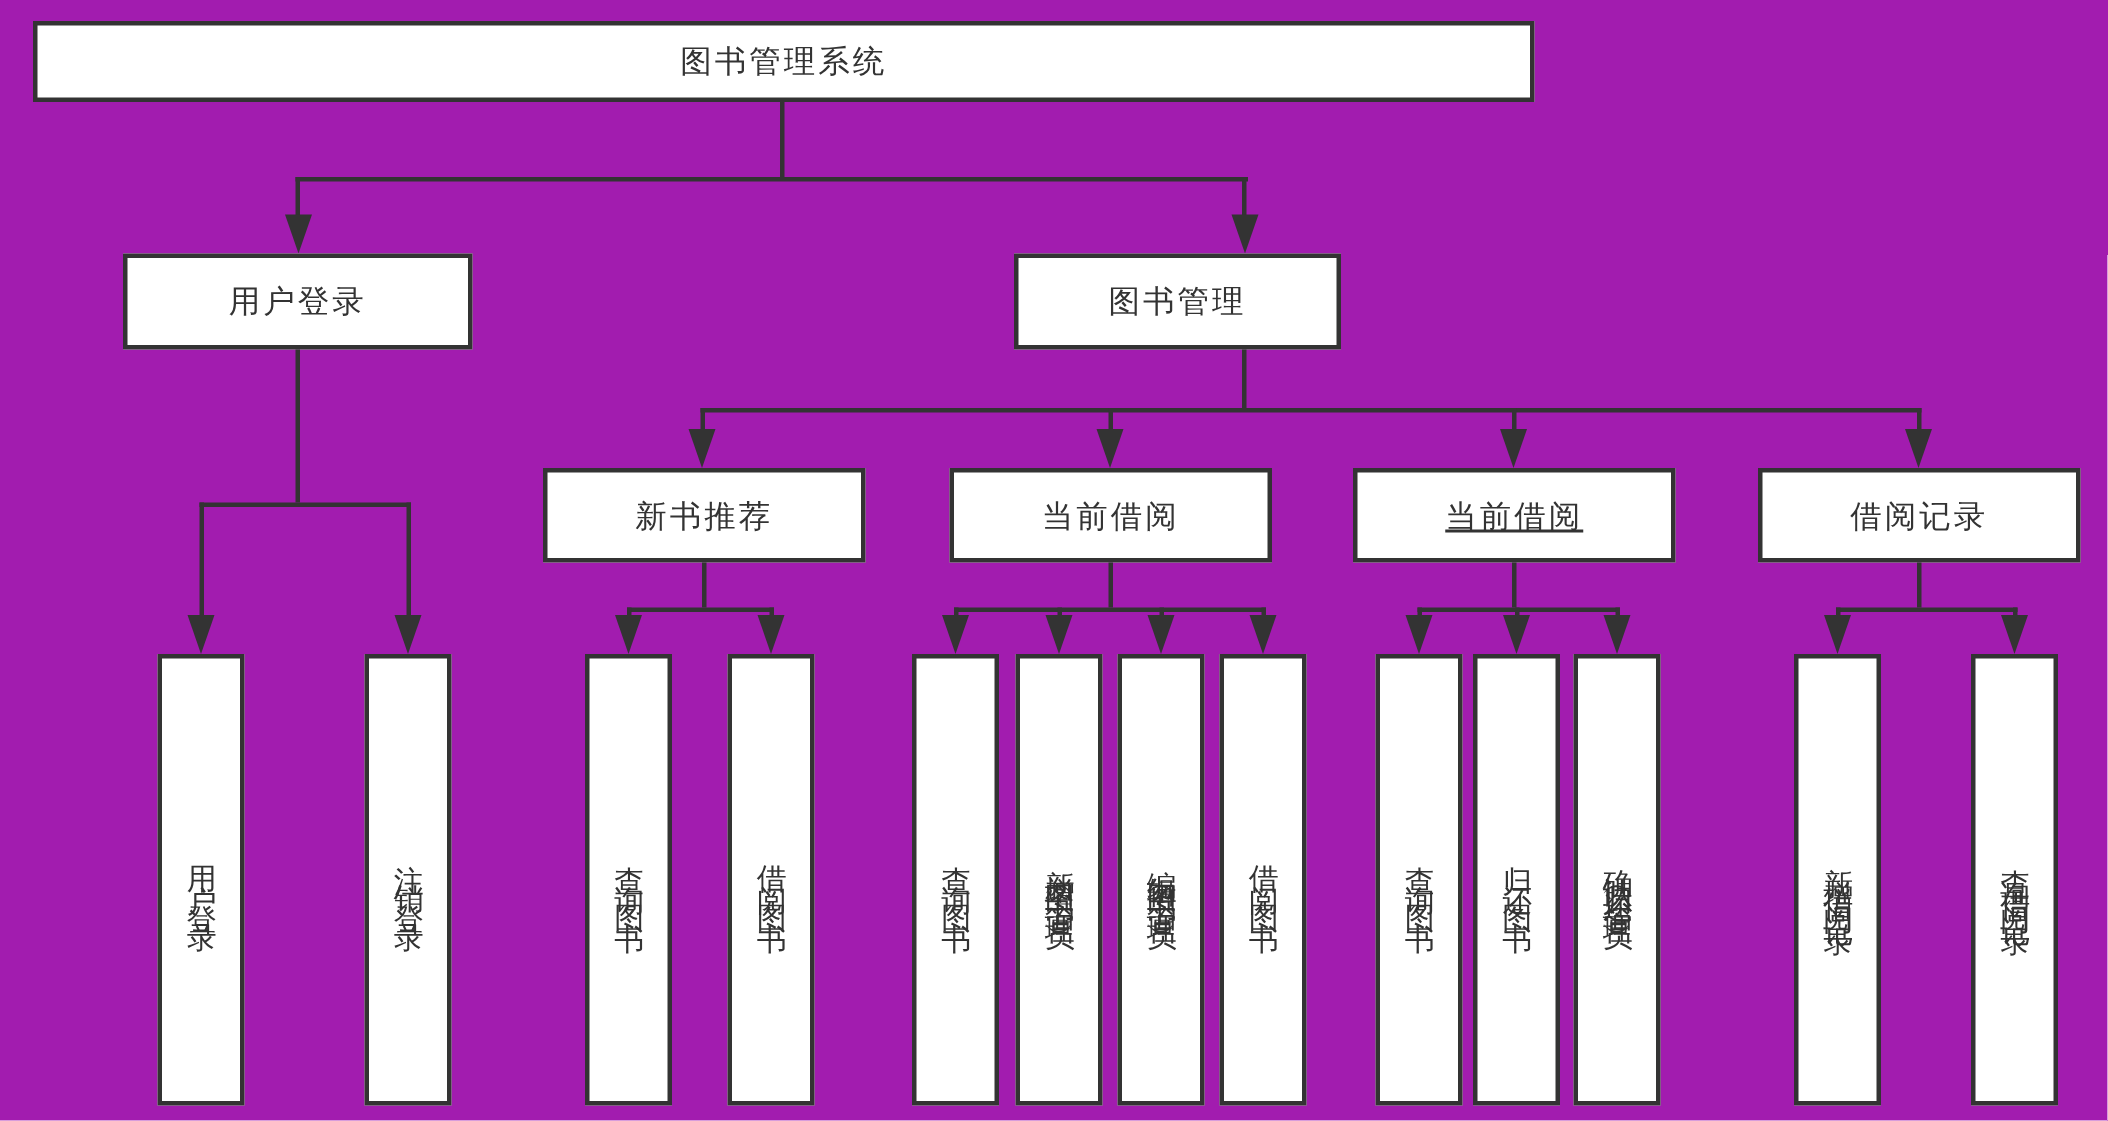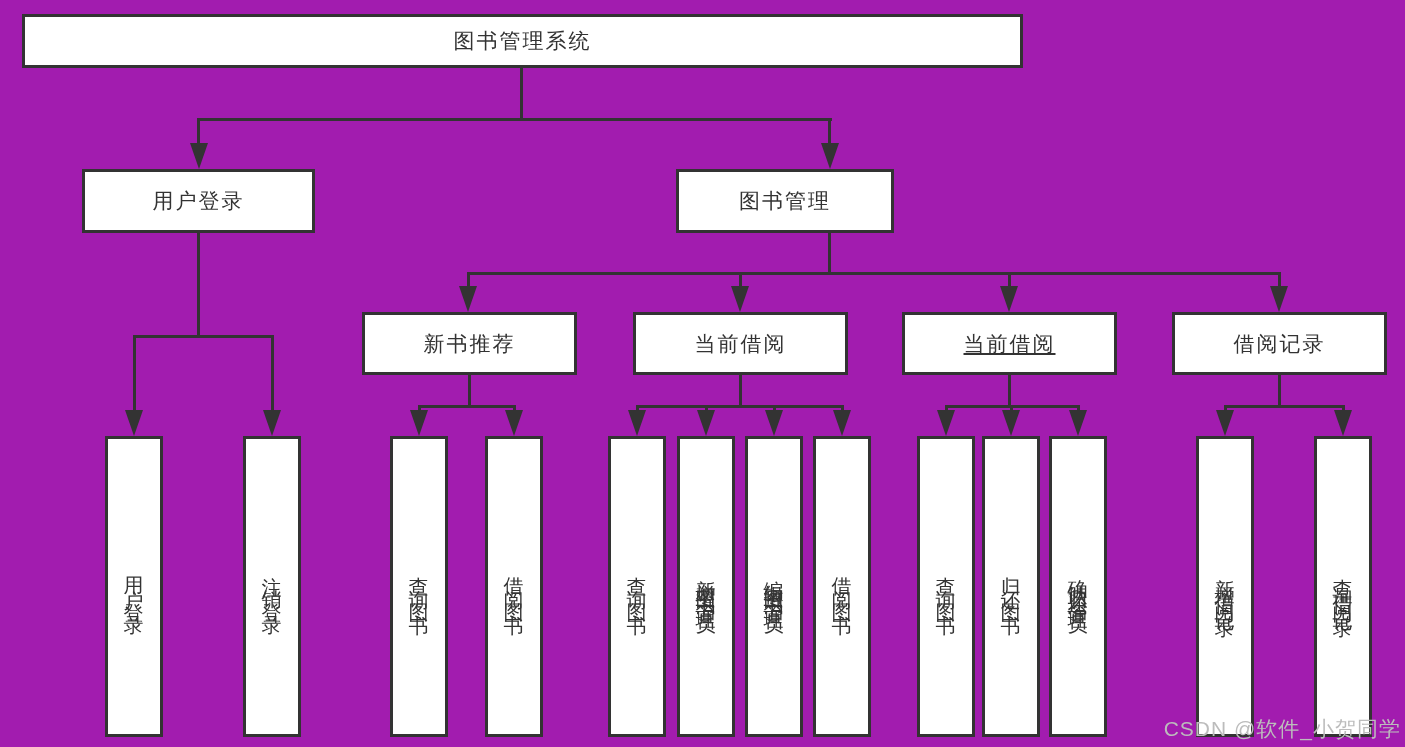--- a/index.html
+++ b/index.html
@@ -144,15 +144,14 @@
     <span>确认归还（管理员）</span>
   </div>
 
   <div class="vbox v6" style="left:1196px;">
     <span>新增借阅记录</span>
   </div>
   <div class="vbox v6" style="left:1314px;">
     <span>查询借阅记录</span>
   </div>
 
-  <div class="watermark">CSDN @软件_小贺同学</div>
 
 </div>
 
 </body></html>

